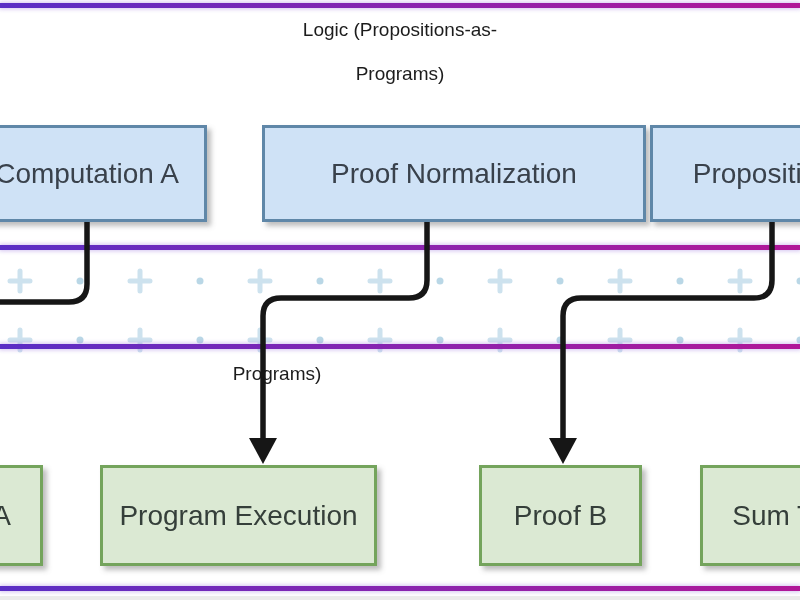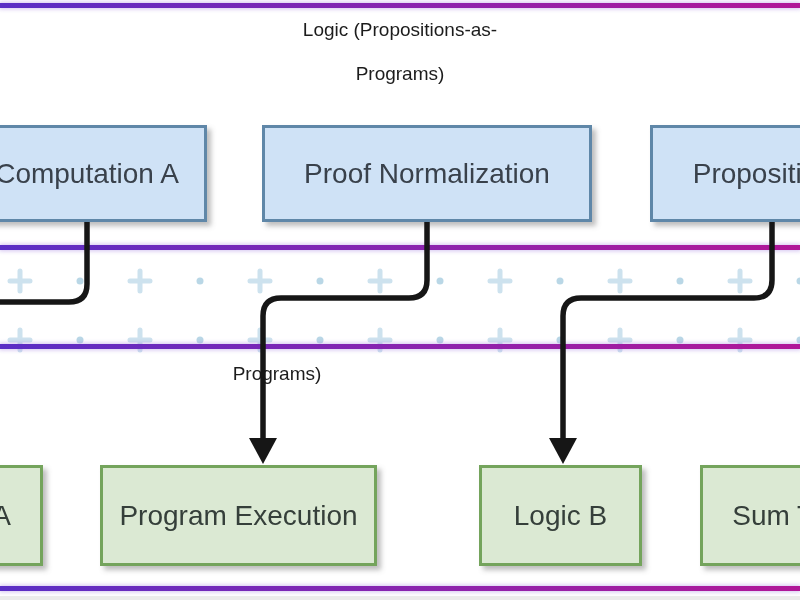--- a/index.html
+++ b/index.html
@@ -85,35 +85,35 @@
     <div>Logic (Propositions-as-</div>
     <div>Programs)</div>
   </div>
   <div class="section-title" style="left:27px;top:352px">
     <div>Programs)</div>
   </div>
 
   <div class="node logic-node" style="left:-33px;width:240px">
     <span>Computation A</span>
   </div>
-  <div class="node logic-node" style="left:262px;width:330px">
+  <div class="node logic-node" style="left:262px;width:384px">
     <span>Proof Normalization</span>
   </div>
   <div class="node logic-node" style="left:650px;width:252px">
     <span>Proposition B</span>
   </div>
 
   <div class="node comp-node" style="left:-107px;width:150px">
     <span>Type A</span>
   </div>
   <div class="node comp-node" style="left:100px;width:277px">
     <span>Program Execution</span>
   </div>
   <div class="node comp-node" style="left:479px;width:163px">
-    <span>Logic B</span>
+    <span>Proof B</span>
   </div>
   <div class="node comp-node" style="left:700px;width:190px">
     <span>Sum Type</span>
   </div>
 
   <svg class="connector-layer" width="800" height="600">
     <path class="connector" d="M 87 222 L 87 284 Q 87 302 69 302 L 0 302"></path>
     <path class="connector" d="M 427 222 L 427 280 Q 427 298 409 298 L 281 298 Q 263 298 263 316 L 263 441"></path>
     <polygon class="arrowhead" points="249,438 277,438 263,464"></polygon>
     <path class="connector" d="M 772 222 L 772 280 Q 772 298 754 298 L 581 298 Q 563 298 563 316 L 563 441"></path>

